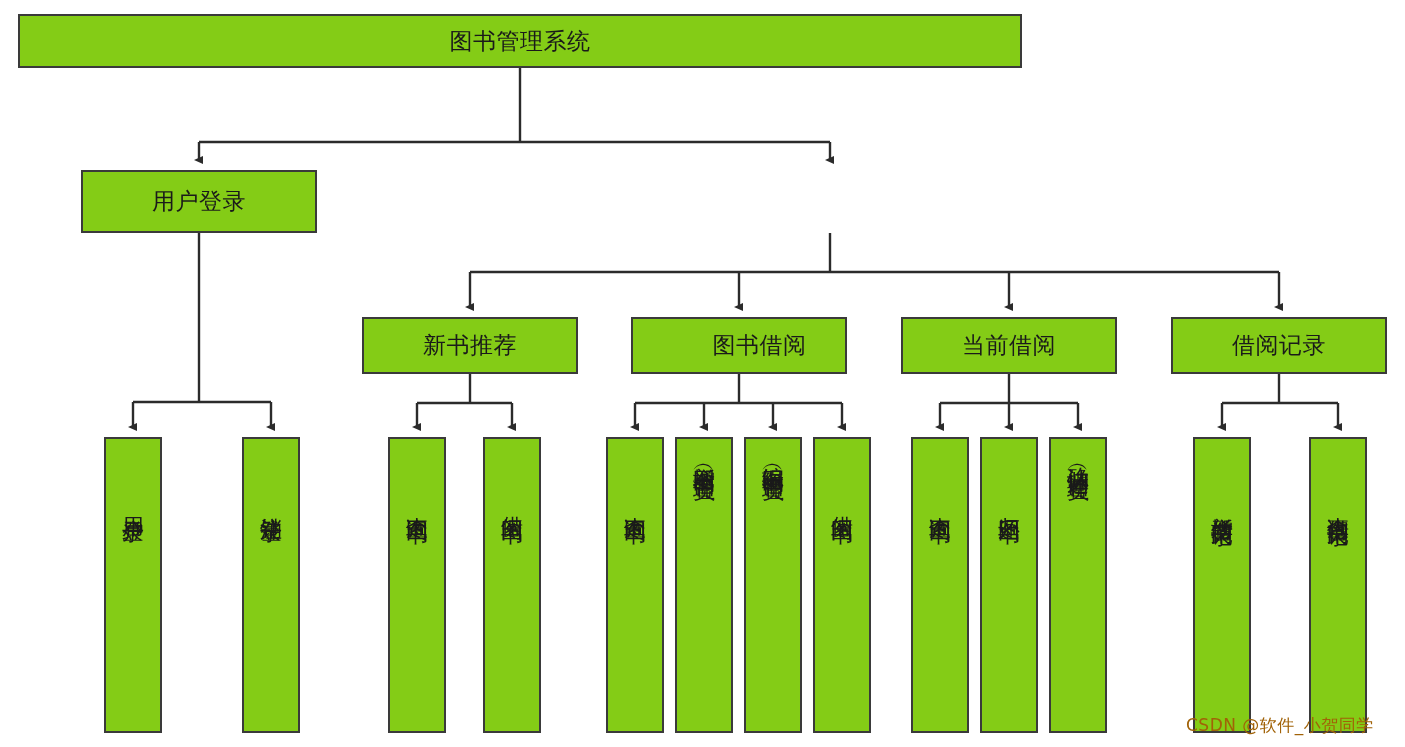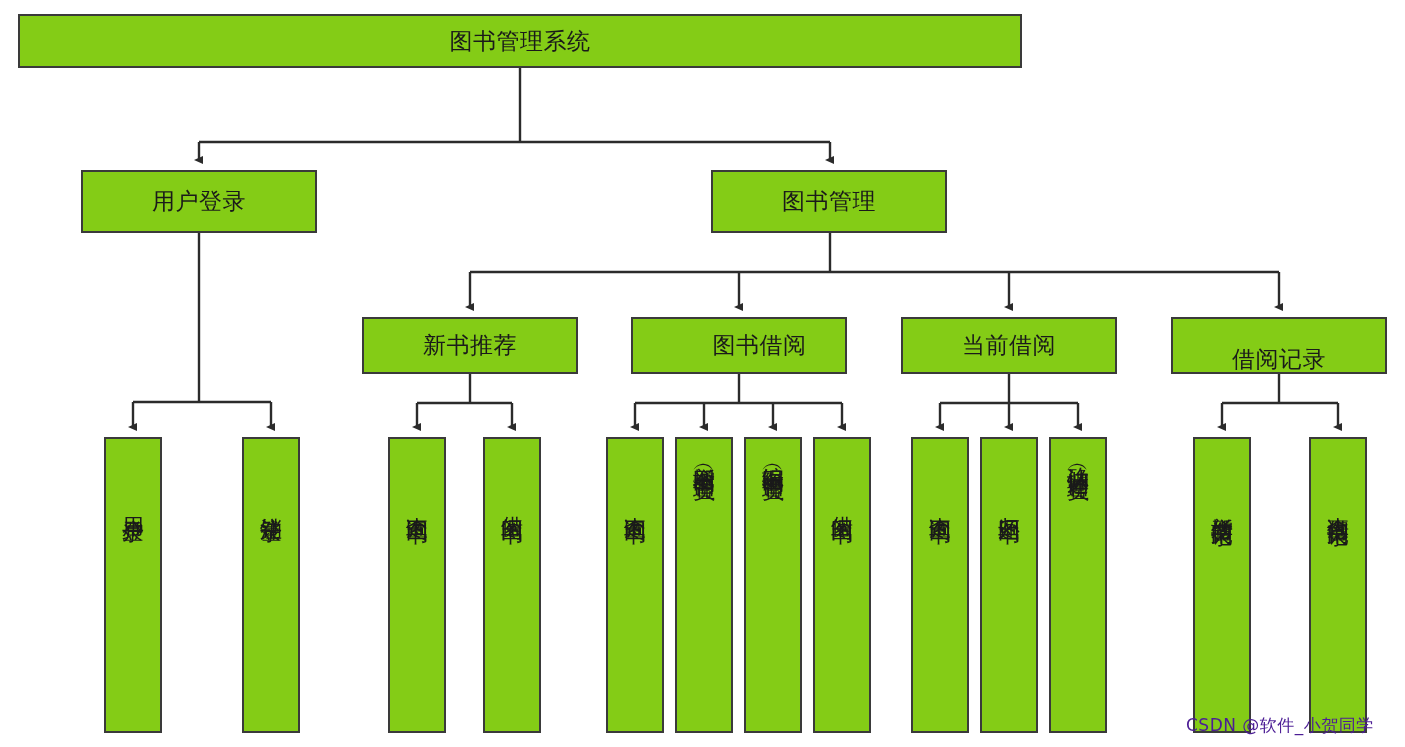--- a/index.html
+++ b/index.html
@@ -61,21 +61,21 @@
     white-space: nowrap;
   }
   .node.vert.mid .node-label {
     margin-top: 50px;
   }
   .watermark {
     position: absolute;
     left: 1186px;
     top: 714px;
     font-size: 17px;
-    color: #4c1d95;
+    color: #a16207;
     white-space: nowrap;
     letter-spacing: 0.5px;
     font-family: "DejaVu Sans", "Liberation Sans", sans-serif;
   }
 </style>
 </head>
 <body>
 
 <div id="diagram-root">
 
@@ -130,34 +130,31 @@
     </g>
   </svg>
 
   <div class="node root horiz" style="left:18px; top:14px; width:1004px; height:54px;">
     <span class="node-label">图书管理系统</span>
   </div>
 
   <div class="node horiz" style="left:81px; top:170px; width:236px; height:63px;">
     <span class="node-label">用户登录</span>
   </div>
-  <div class="node horiz" style="left:711px; top:170px; width:236px; height:63px;">
-    <span class="node-label">图书管理</span>
-  </div>
 
   <div class="node horiz" style="left:362px; top:317px; width:216px; height:57px;justify-content:center;">
     <span class="node-label">新书推荐</span>
   </div>
   <div class="node horiz" style="left:631px; top:317px; width:216px; height:57px;padding-left:41px;">
     <span class="node-label">图书借阅</span>
   </div>
   <div class="node horiz" style="left:901px; top:317px; width:216px; height:57px;">
     <span class="node-label">当前借阅</span>
   </div>
-  <div class="node horiz" style="left:1171px; top:317px; width:216px; height:57px;align-items:flex-end;">
+  <div class="node horiz" style="left:1171px; top:317px; width:216px; height:57px;">
     <span class="node-label">借阅记录</span>
   </div>
 
   <div class="node vert mid" style="left:104px; top:437px; width:58px; height:296px;">
     <span class="node-label">用户登录</span>
   </div>
   <div class="node vert mid" style="left:242px; top:437px; width:58px; height:296px;">
     <span class="node-label">注销登录</span>
   </div>
 

